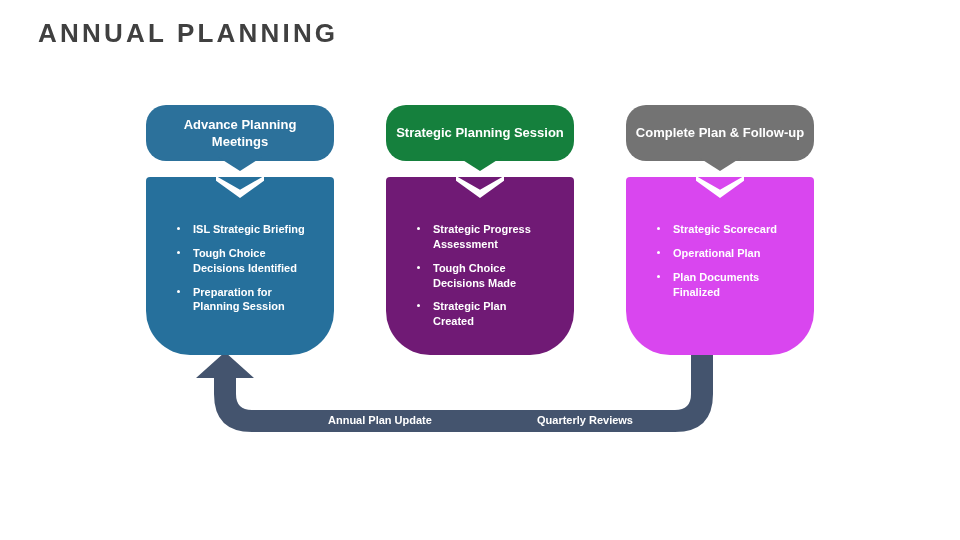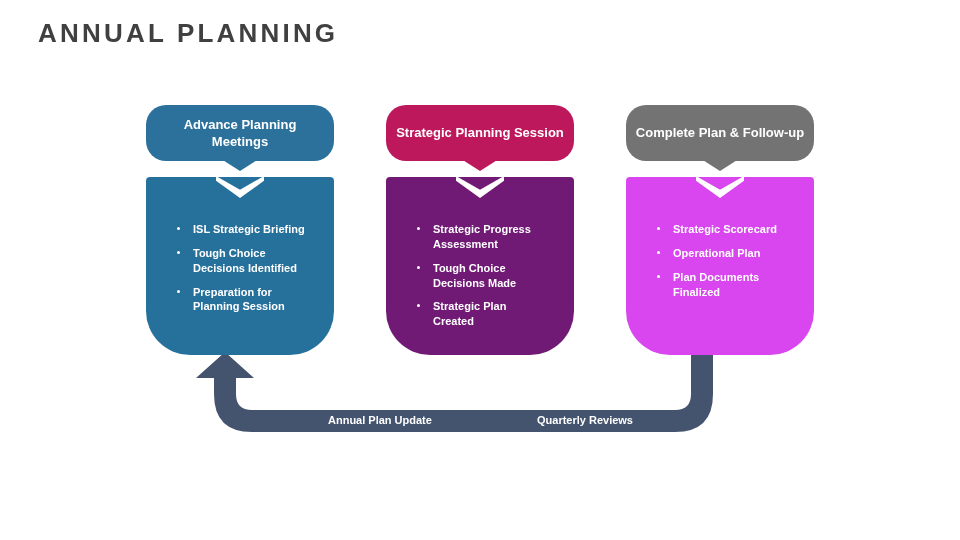--- a/index.html
+++ b/index.html
@@ -192,21 +192,21 @@
         </li>
         <li>
           <span class="dot"></span>
           <span>Preparation for Planning Session</span>
         </li>
       </ul>
     </div>
   </div>
 
   <div class="column col-2">
-    <div class="stage-header" id="hdr-2" style="background: #be185d;">Strategic Planning Session</div>
+    <div class="stage-header" id="hdr-2" style="background: #15803d;">Strategic Planning Session</div>
     <div class="stage-body" id="body-2" style="background: #701a75;">
       <div class="notch"></div>
       <ul class="bullets">
         <li>
           <span class="dot"></span>
           <span>Strategic Progress Assessment</span>
         </li>
         <li>
           <span class="dot"></span>
           <span>Tough Choice Decisions Made</span>

